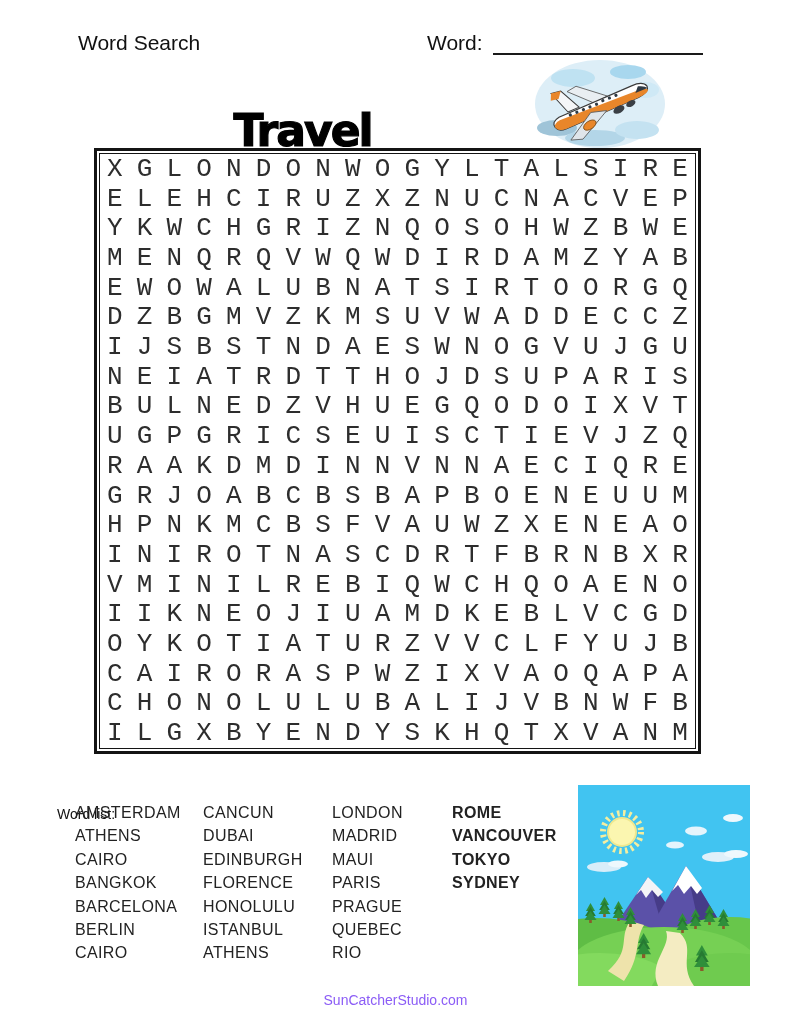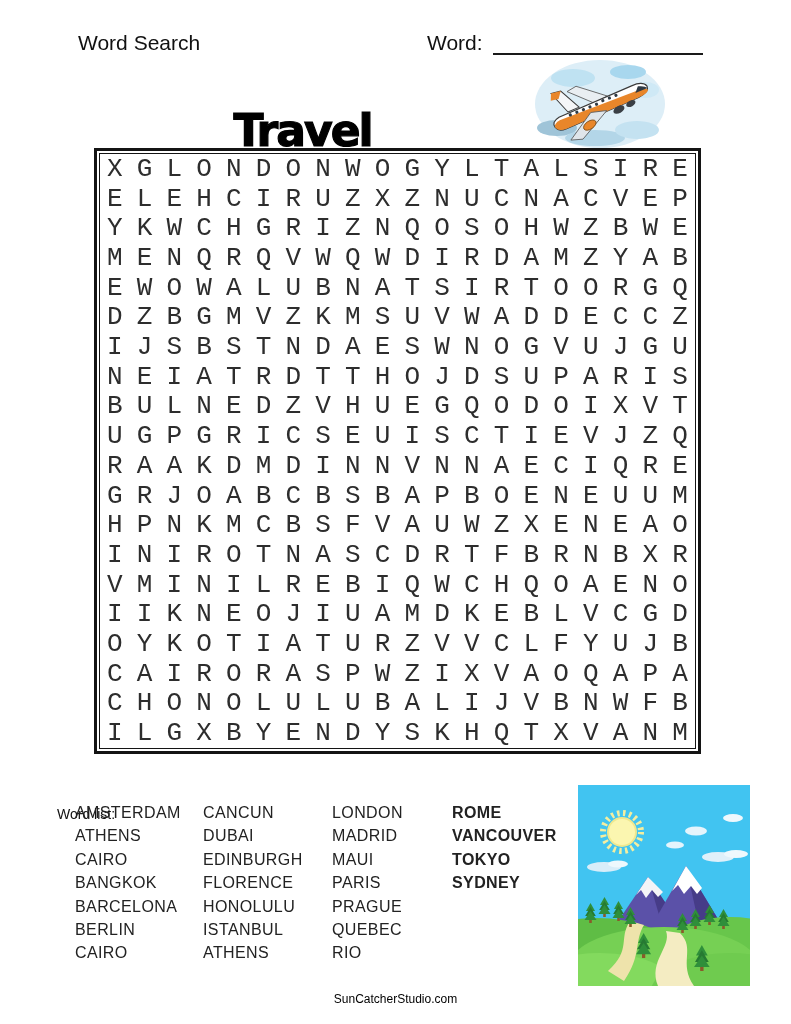--- a/index.html
+++ b/index.html
@@ -35,21 +35,21 @@
   .wordlist-heading{position:absolute;left:57px;top:770px;font-size:14px;color:#111;margin-top:36px;}
   .word-columns{position:absolute;left:75px;top:801px;display:flex;}
   .word-col{width:128px;}
   .word-col:nth-child(2){width:129px;}
   .word-col:nth-child(3){width:120px;}
   .word-col:nth-child(4){width:140px;font-weight:bold;}
   .word{font-size:16px;line-height:23.4px;letter-spacing:0.4px;color:#222;white-space:nowrap;}
   
   .scene-illustration{position:absolute;left:578px;top:785px;width:172px;height:201px;}
   
-  .footer{position:absolute;left:0;top:992px;width:100%;text-align:center;font-size:12px;color:#000000;}
+  .footer{position:absolute;left:0;top:992px;width:100%;text-align:center;font-size:14px;color:#8b5cf6;}
 </style>
 </head>
 <body>
 
 <div class="page">
 
   <div class="doc-type">Word Search</div>
   <div class="name-label">Word:</div>
   <div class="name-line"></div>
 

